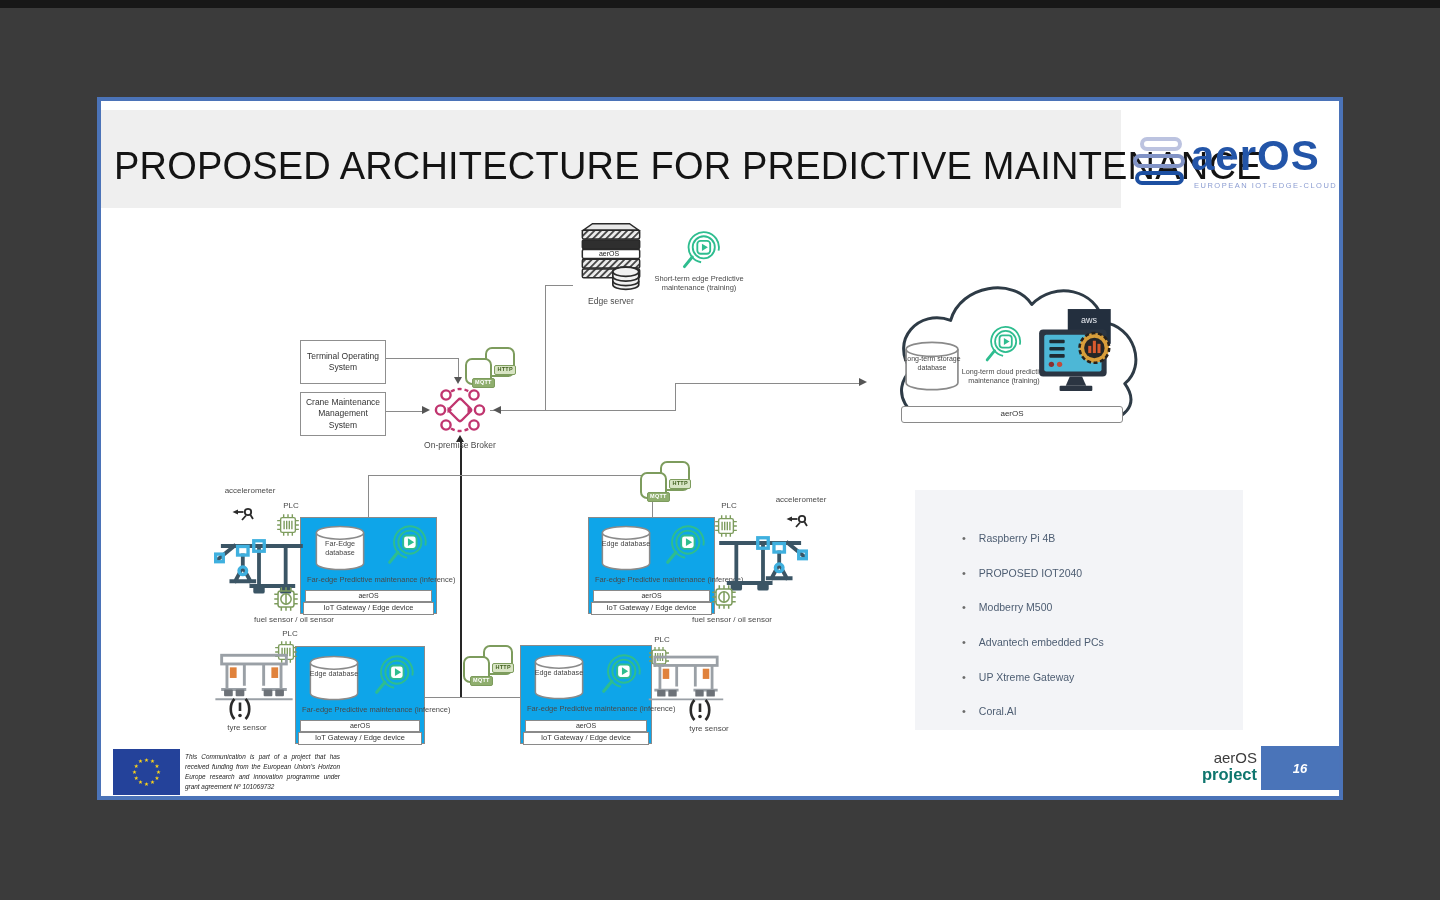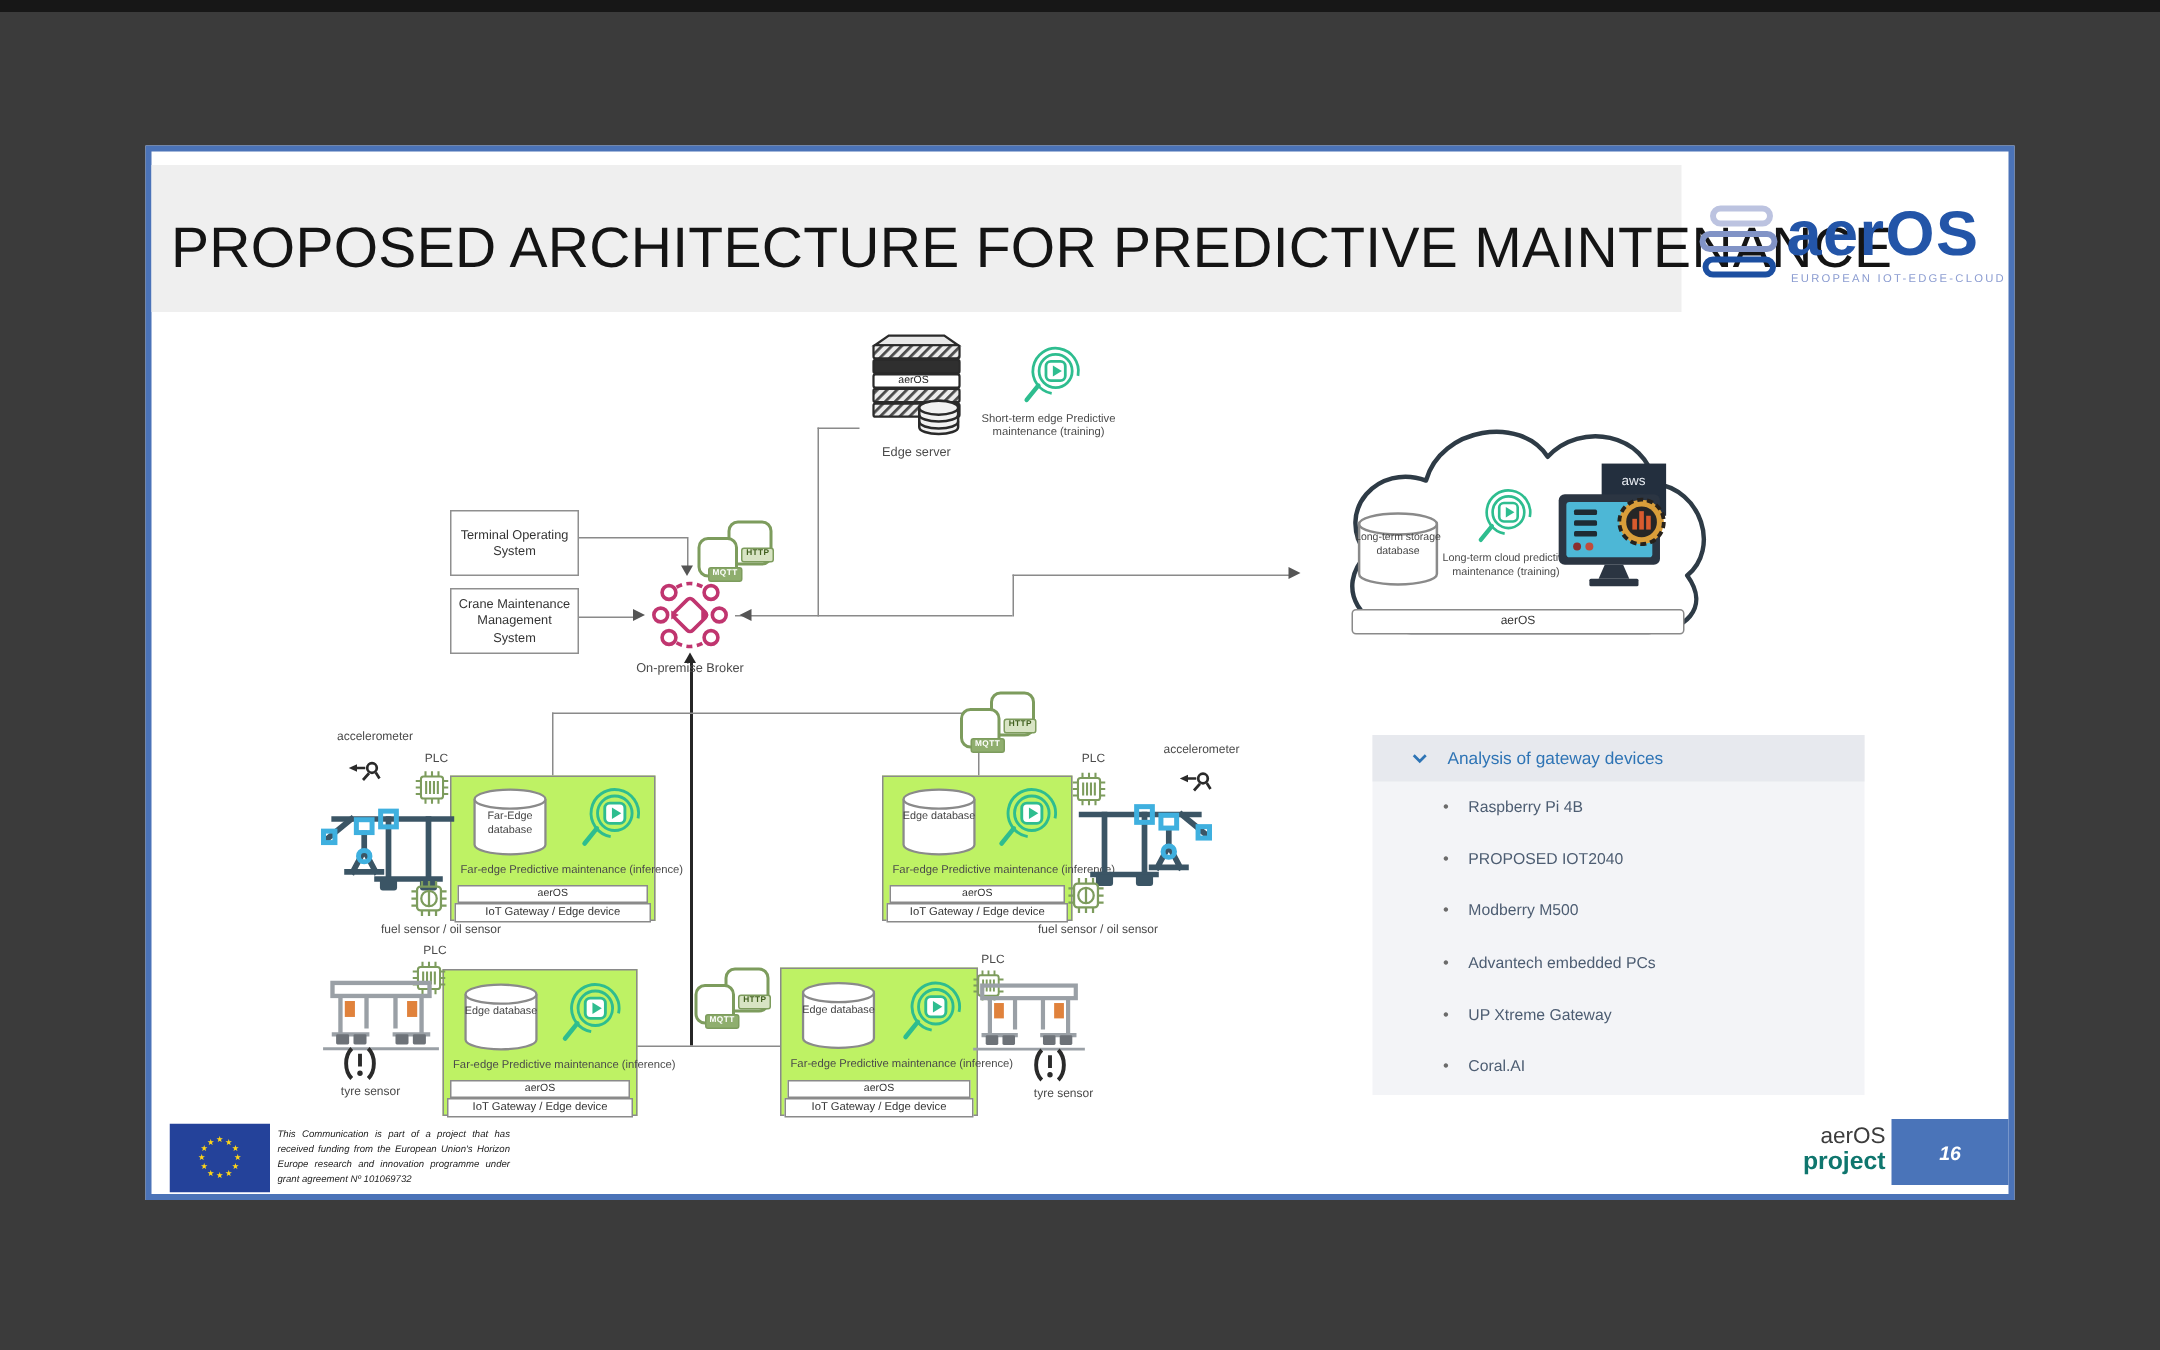--- a/index.html
+++ b/index.html
@@ -9,21 +9,21 @@
 #topstrip{position:absolute;left:0;top:0;width:1440px;height:8px;background:#171717}
 #slide{position:absolute;left:97px;top:97px;width:1238px;height:695px;background:#fff;border:4px solid #4b73b8}
 #titlebar{position:absolute;left:0;top:9px;width:1020px;height:98px;background:#efefef}
 #title{position:absolute;left:13px;top:44px;width:1004px;font-size:38px;color:#141414;letter-spacing:.2px;white-space:nowrap;line-height:42px}
 #logo-text{position:absolute;left:1090px;top:31px;font-size:42px;font-weight:bold;color:#2355a8;letter-spacing:1px}
 #logo-tag{position:absolute;left:1093px;top:80px;font-size:7.5px;color:#8b9cd1;letter-spacing:1.5px;white-space:nowrap}
 .lbl{position:absolute;text-align:center;color:#4a4a4a;line-height:1.25}
 .line{position:absolute;background:#8a8a8a}
 .arr{position:absolute;width:0;height:0;border-style:solid;border-color:transparent}
 .sysbox{position:absolute;border:1px solid #8f8f8f;background:#fff;display:flex;align-items:center;justify-content:center;text-align:center;font-size:8.5px;color:#333;line-height:1.35;padding:2px}
-.gw{position:absolute;border:1.2px solid #8a8a8a;background:#bef264}
+.gw{position:absolute;border:1.2px solid #8a8a8a;background:#0ea5e9}
 .gw .ml{position:absolute;left:6px;right:-42px;top:57px;text-align:left;font-size:7.5px;color:#4a4a4a;line-height:1.3}
 .bar{position:absolute;border:1px solid #8a8a8a;background:#fff;text-align:center;color:#333}
 .proto{position:absolute;width:50px;height:44px}
 .proto .sq1{position:absolute;right:0;top:0;width:26px;height:26px;border:2px solid #7d9c5d;border-radius:7px}
 .proto .sq2{position:absolute;left:0;top:11px;width:23px;height:23px;border:2px solid #7d9c5d;border-radius:7px;background:#fff}
 .badge{position:absolute;font-size:5.5px;font-weight:bold;padding:1px 2px;border:1px solid #7d9c5d;border-radius:2px;line-height:1;letter-spacing:.3px}
 .badge.http{background:#d8e4c4;color:#41601f;right:-1px;top:18px}
 .badge.mqtt{background:#8fae6e;color:#fff;left:7px;top:31px}
 #panel{position:absolute;left:814px;top:389px;width:328px;height:240px;background:#f3f4f7}
 #panel-header{position:absolute;left:0;top:0;width:328px;height:31px;background:#e7e9ee;display:flex;align-items:center}
@@ -392,26 +392,20 @@
       </svg>
   <svg class="abs" style="left:545px;top:550px;width:80px;height:54px">
         <use href="#sym-truck"></use>
       </svg>
   <svg class="abs" style="left:586px;top:596px;width:26px;height:26px">
         <use href="#sym-tyre"></use>
       </svg>
   <div class="lbl" style="left:578px;top:623px;width:60px;font-size:8px">tyre sensor</div>
 
   <div id="panel">
-    <div id="panel-header">
-      <svg width="11" height="8" style="margin-left:26px">
-            <polyline points="1.5,1.5 5.5,5.5 9.5,1.5" fill="none" stroke="#2e74b5" stroke-width="1.8"></polyline>
-          </svg>
-      <span id="panel-title">Analysis of gateway devices</span>
-    </div>
     <ul>
       <li>
             <span>Raspberry Pi 4B</span>
           </li>
       <li>
             <span>PROPOSED IOT2040</span>
           </li>
       <li>
             <span>Modberry M500</span>
           </li>

